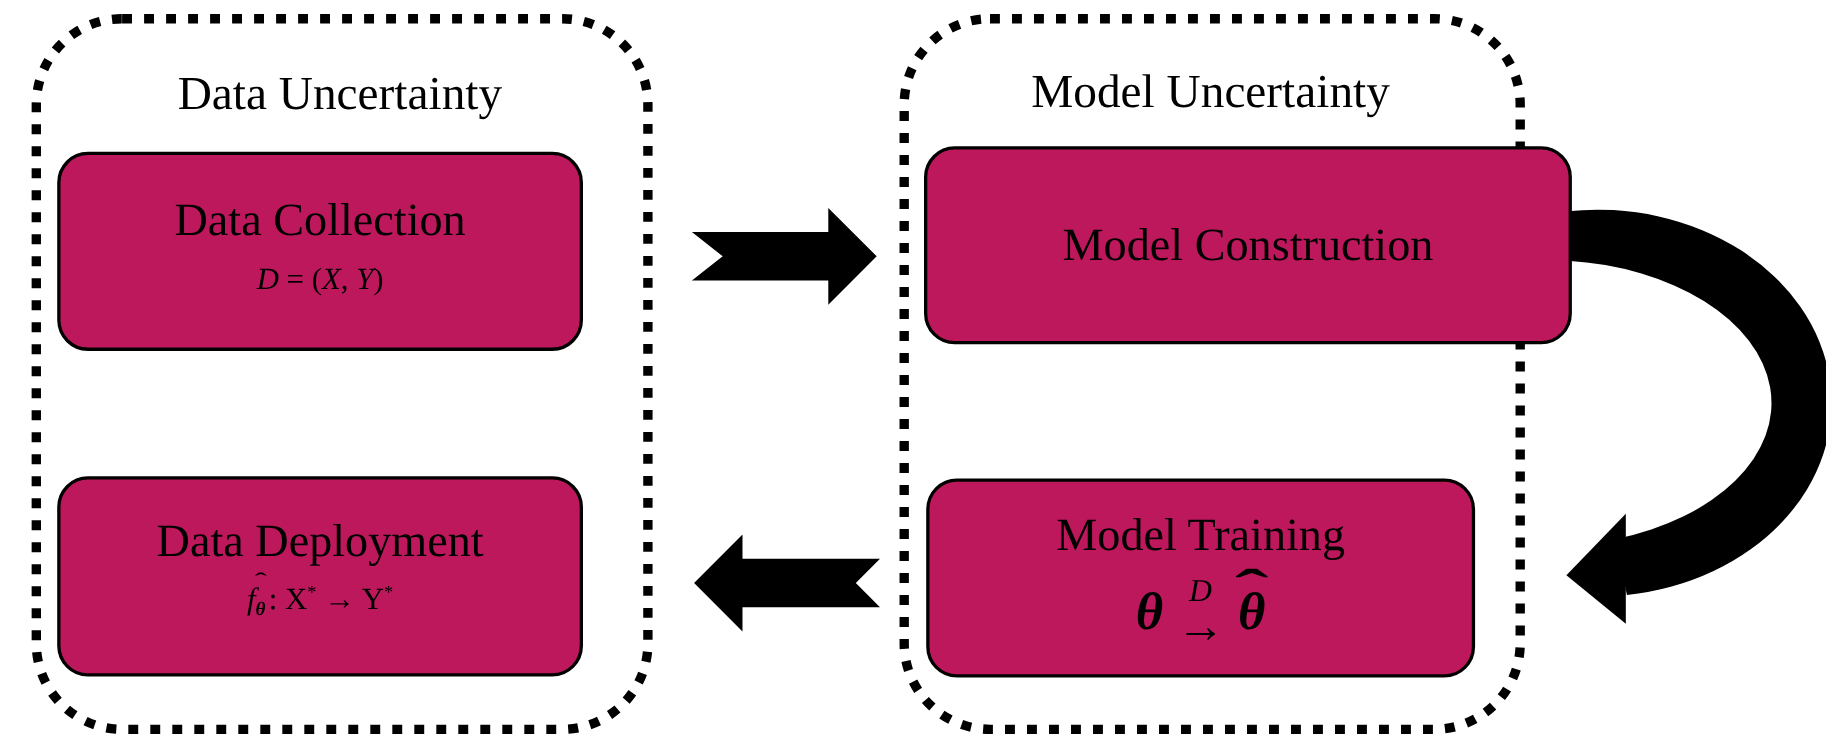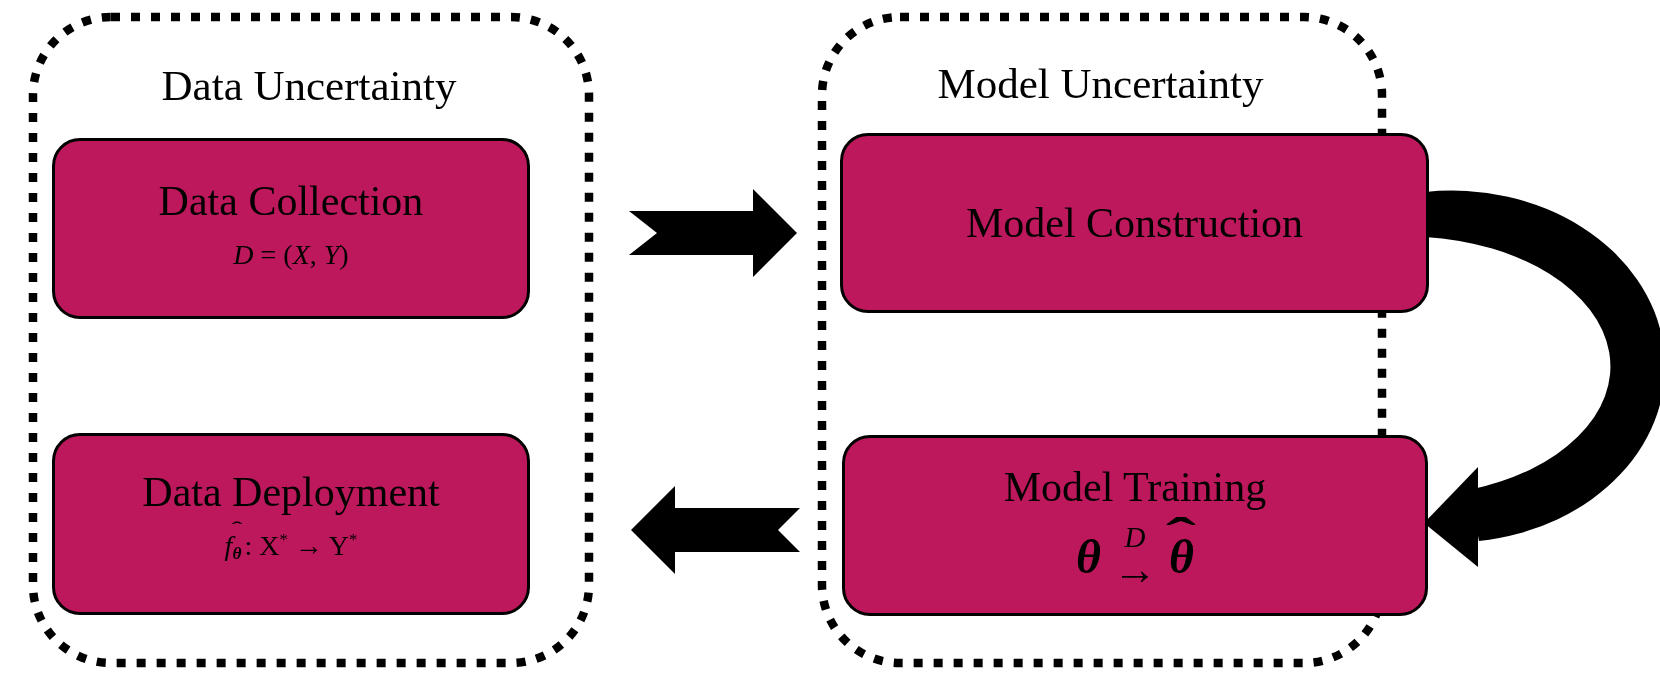--- a/index.html
+++ b/index.html
@@ -73,21 +73,21 @@
     <div class="card-title">Data Deployment</div>
     <div class="formula">
       <span class="it">f</span><span class="sub theta hatwrap"><span class="hat">ˆ</span><span>θ</span></span><span>: </span><span class="bb">X</span><span class="sup">*</span><span> → </span><span class="bb">Y</span><span class="sup">*</span>
     </div>
   </div>
 
   <div class="card" style="left:840px;top:133px;width:589px;height:180px;">
     <div class="card-title">Model Construction</div>
   </div>
 
-  <div class="card" style="left:842px;top:435px;width:586px;height:181px;">
+  <div class="card" style="left:842px;top:435px;width:499px;height:181px;">
     <div class="card-title">Model Training</div>
     <div class="mt-formula">
       <span class="theta">θ</span>
       <span class="stack">
         <span class="overD">D</span>
         <span class="arr">→</span>
       </span>
       <span class="theta hatwrap"><span class="hat">ˆ</span><span>θ</span></span>
     </div>
   </div>

